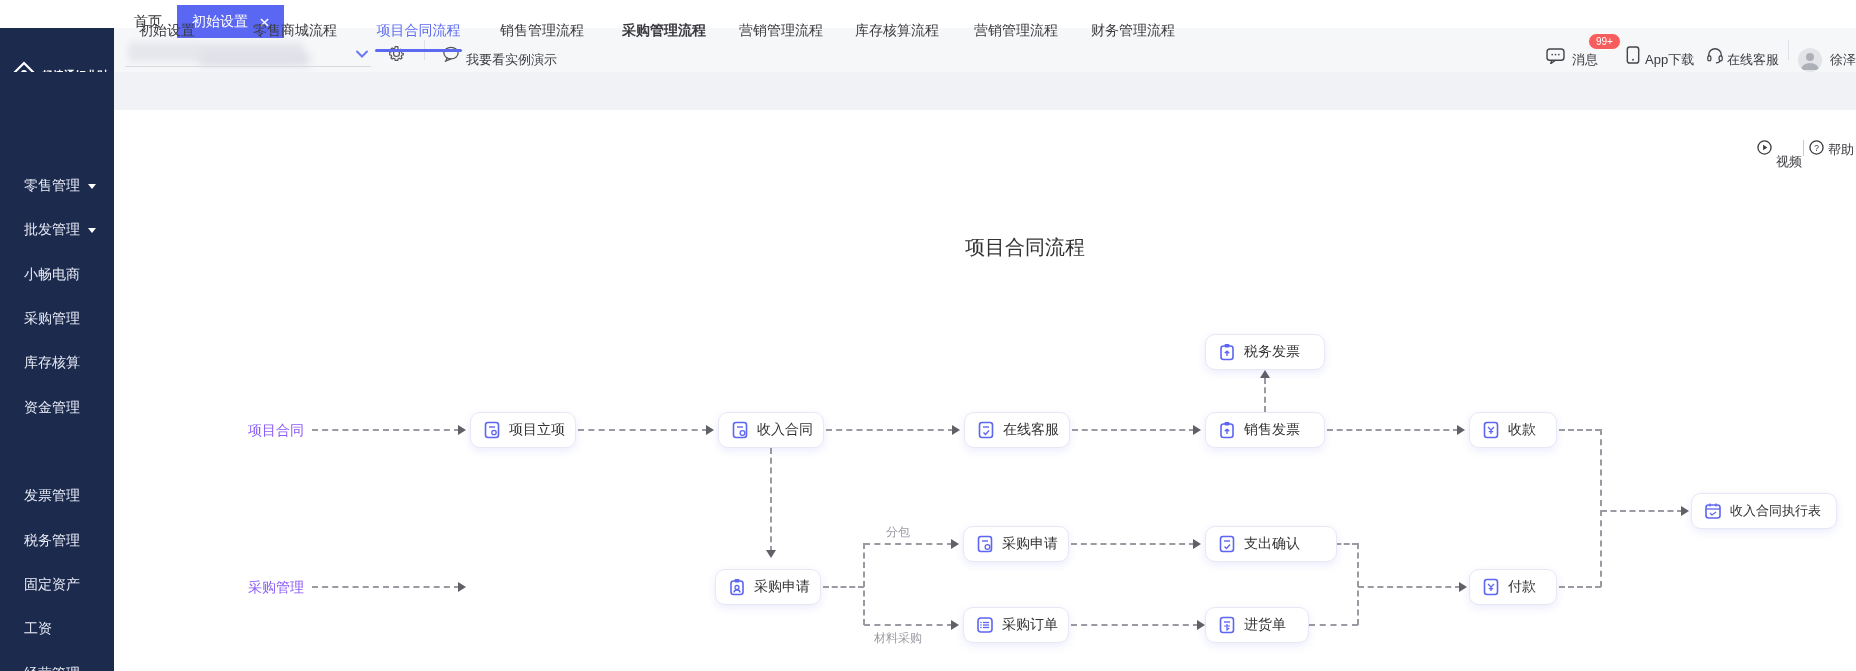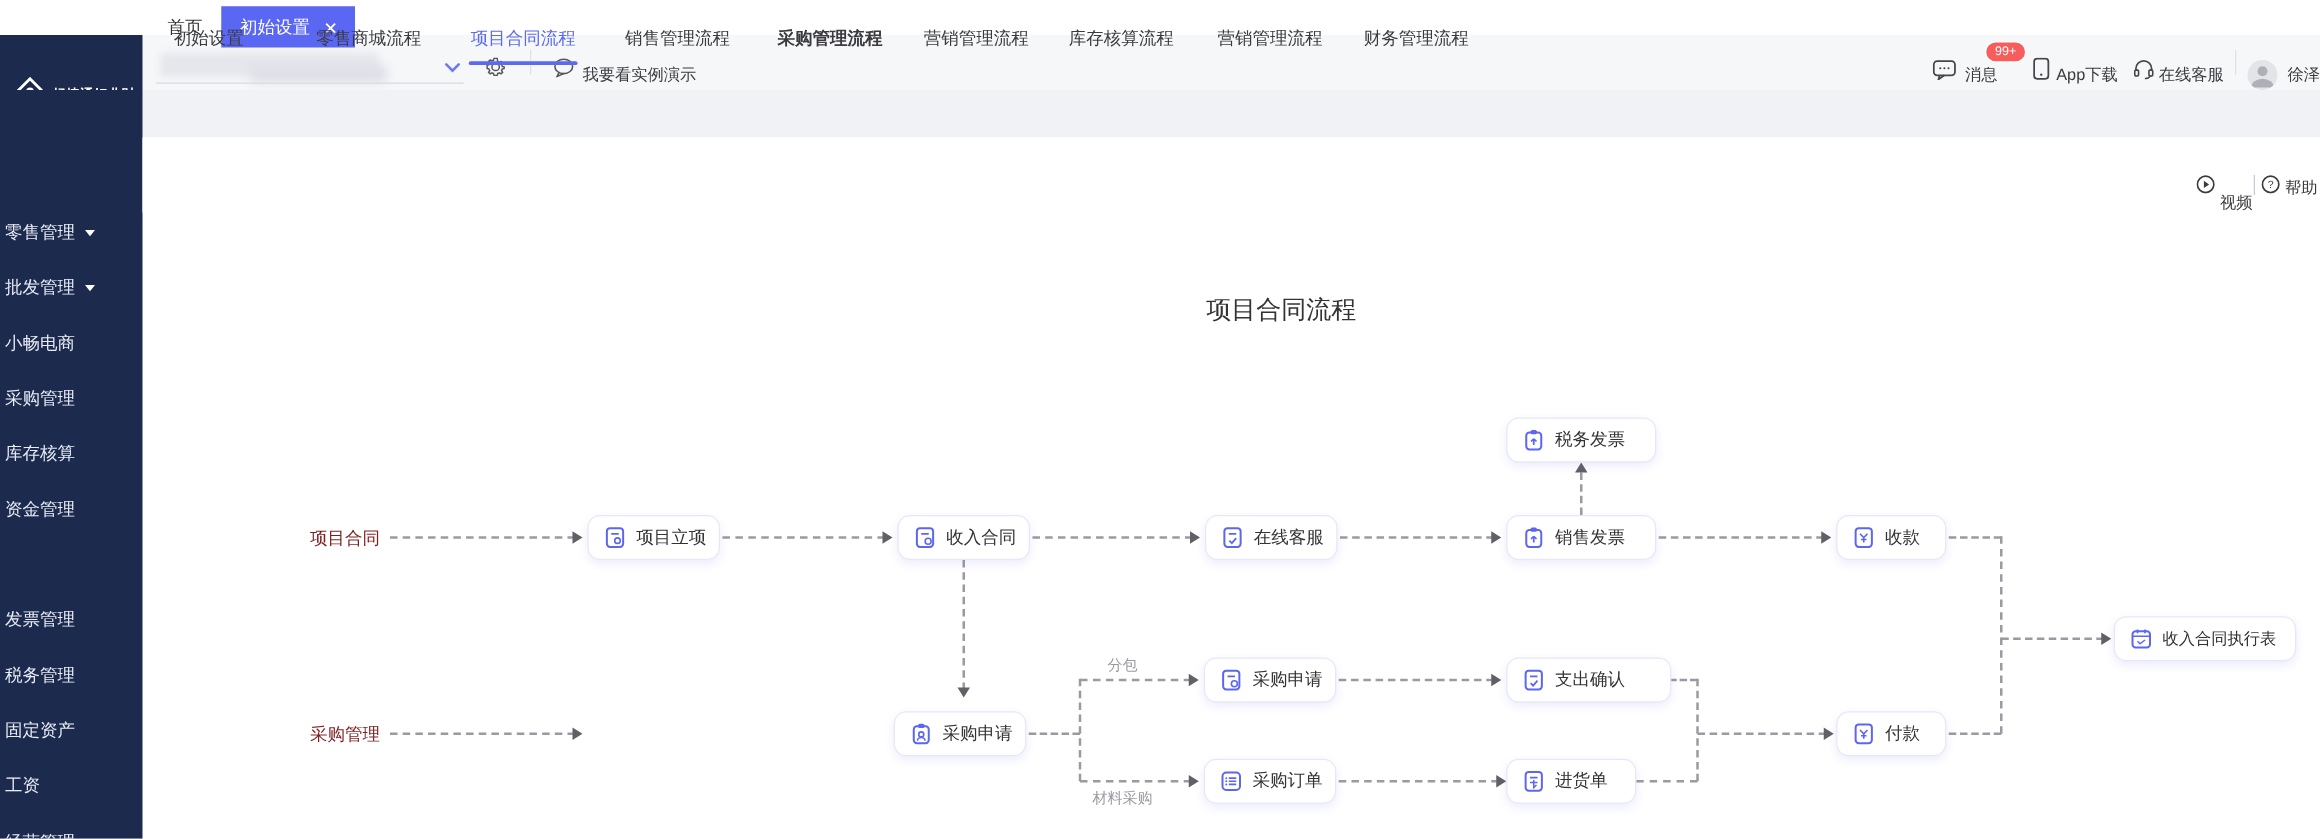--- a/index.html
+++ b/index.html
@@ -25,34 +25,34 @@
   #avatar { width:24px; height:24px; border-radius:50%; background:#e3e4e8; overflow:hidden; }
 
   
   #tabrow { left:114px; top:72px; width:1742px; height:38px; background:#f1f2f6; }
   #sidebar { left:0; top:72px; width:114px; height:599px; background:#1c2a4e; }
   .wtab { position:absolute; top:5px; height:33px; line-height:33px; text-align:center; font-size:14px; color:#333; cursor:pointer; }
   .wtab.active { background:#5a67f2; color:#fff; }
   .caret-down-w { display:inline-block; width:0; height:0; border-left:5px solid transparent;
     border-right:5px solid transparent; border-top:6px solid #fff; margin-left:8px; vertical-align:middle; }
   .side-item { position:absolute; left:0; width:114px; height:44px; line-height:44px;
-    color:#e8ecf6; font-size:14px; padding-left:4px; cursor:pointer; white-space:nowrap; }
+    color:#e8ecf6; font-size:14px; padding-left:24px; cursor:pointer; white-space:nowrap; }
 
   
   #flowtabs { left:114px; top:110px; width:1742px; height:60px; background:#fff; }
   .ftab { position:absolute; top:0; height:60px; line-height:60px; font-size:14px; color:#3a3a3f;
     text-align:center; cursor:pointer; }
   .ftab.active { color:#5b6af0; }
   .ftab.active::after { content:""; position:absolute; left:4px; right:4px; bottom:8px; height:3px;
     background:#5b6af0; border-radius:2px; }
   .tool { font-size:13px; color:#3a3a3f; }
 
   
   #diagram-title { font-size:20px; color:#333; font-weight:500; transform:translateX(-50%); white-space:nowrap; }
-  .rowlabel { font-size:14px; color:#7f1d1d; white-space:nowrap; }
+  .rowlabel { font-size:14px; color:#8b5cf6; white-space:nowrap; }
   .node { position:absolute; height:36px; background:#fff; border:1px solid #e7e8f6; border-radius:10px;
     box-shadow:0 3px 8px rgba(93,102,240,.12); display:flex; align-items:center; gap:8px;
     padding:0 12px; font-size:14px; color:#333; cursor:pointer; white-space:nowrap; }
   .node.small-text { font-size:13px; }
   .nicon { width:18px; height:18px; flex:0 0 18px; }
   .hl { position:absolute; height:0; border-top:2px dashed #9a9aa2; }
   .vl { position:absolute; width:0; border-left:2px dashed #9a9aa2; }
   .ar-r { position:absolute; width:0; height:0; border-top:5px solid transparent;
     border-bottom:5px solid transparent; border-left:8px solid #606066; }
   .ar-d { position:absolute; width:0; height:0; border-left:5px solid transparent;

